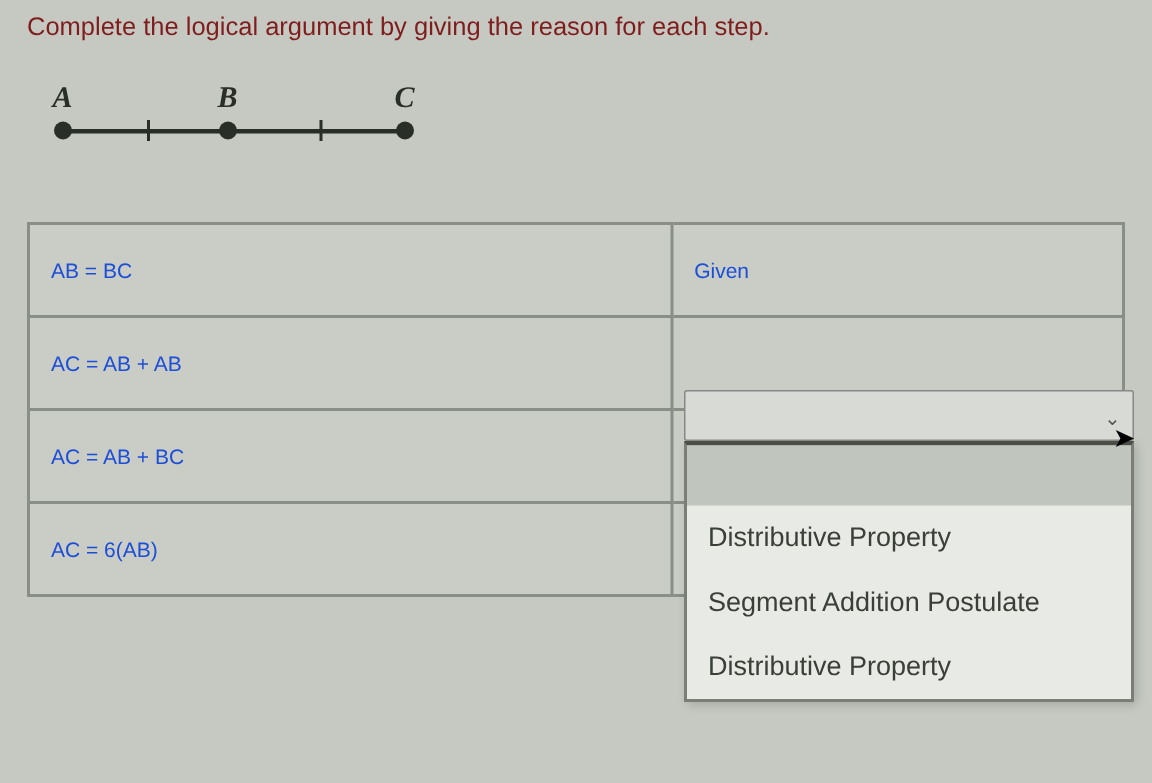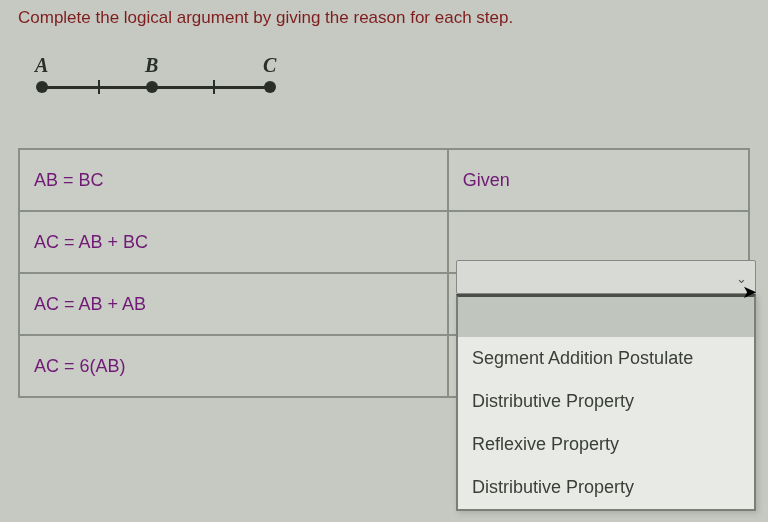--- a/index.html
+++ b/index.html
@@ -66,22 +66,22 @@
     .diagram .lC { left: 235px; }
 
     .proof-table {
       border-collapse: collapse;
       width: 732px;
       background: #c9cdc6;
     }
     .proof-table td {
       border: 2px solid #8a8f86;
       padding: 18px 14px;
-      font-size: 18px;
-      color: #701a75;
+      font-size: 14px;
+      color: #1d4ed8;
       vertical-align: middle;
       height: 62px;
     }
     .proof-table td.statement { width: 430px; }
     .proof-table td.reason { width: 302px; }
     .bold { font-weight: normal; }
 
     .dropdown-wrapper {
       position: absolute;
       left: 456px;
@@ -148,39 +148,38 @@
   <div class="label lC">C</div>
 </div>
 
 <table class="proof-table">
   <tbody>
       <tr>
     <td class="statement">AB = BC</td>
     <td class="reason bold">Given</td>
   </tr>
   <tr>
-    <td class="statement">AC = AB + BC</td>
+    <td class="statement">AC = AB + AB</td>
     <td class="reason"></td>
   </tr>
   <tr>
-    <td class="statement">AC = AB + AB</td>
+    <td class="statement">AC = AB + BC</td>
     <td class="reason"></td>
   </tr>
   <tr>
     <td class="statement">AC = 6(AB)</td>
     <td class="reason"></td>
   </tr>
 </tbody>
   </table>
 
 <div class="dropdown-wrapper">
   <div class="dropdown-selected">
     <span class="chev">⌄</span>
     <span class="cursor">➤</span>
   </div>
   <div class="dropdown-list">
     <div class="opt blank hovered"></div>
+    <div class="opt">Distributive Property</div>
     <div class="opt">Segment Addition Postulate</div>
-    <div class="opt">Distributive Property</div>
-    <div class="opt">Reflexive Property</div>
     <div class="opt">Distributive Property</div>
   </div>
 </div>
 
 </body></html>

